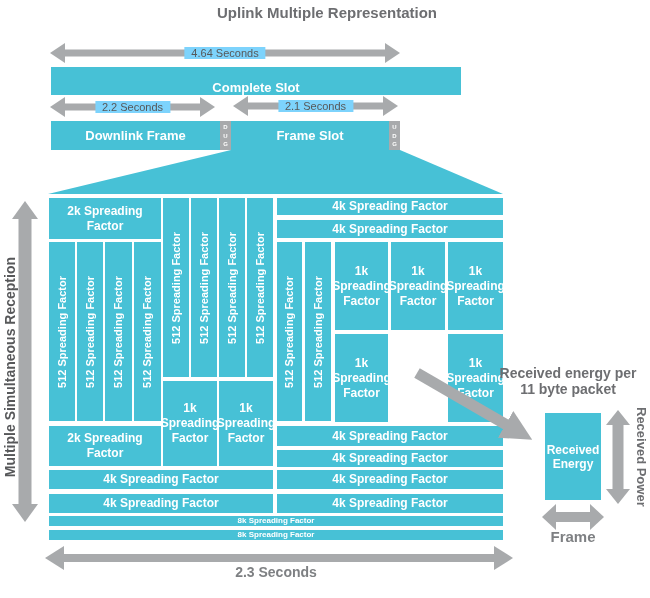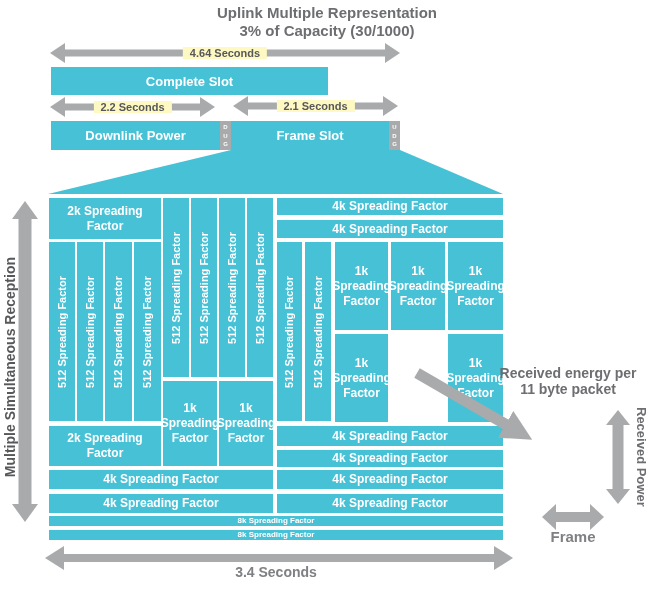--- a/index.html
+++ b/index.html
@@ -25,22 +25,22 @@
   .cell.v span{writing-mode:vertical-rl;transform:rotate(180deg);font-size:11px;white-space:nowrap;}
   .cell.small{font-size:8px;line-height:10px;}
 
   
   .harrow{position:absolute;}
   .harrow .shaft{position:absolute;top:50%;transform:translateY(-50%);left:12px;right:12px;height:7px;background:var(--gray);}
   .harrow .hl{position:absolute;left:0;top:50%;transform:translateY(-50%);width:0;height:0;
     border-top:10px solid transparent;border-bottom:10px solid transparent;border-right:15px solid var(--gray);}
   .harrow .hr{position:absolute;right:0;top:50%;transform:translateY(-50%);width:0;height:0;
     border-top:10px solid transparent;border-bottom:10px solid transparent;border-left:15px solid var(--gray);}
-  .harrow .lbl{position:absolute;top:50%;left:50%;transform:translate(-50%,-50%);background:#fef9c3;
-    padding:0 7px;font-size:11px;font-weight:bold;color:var(--txt-dark);white-space:nowrap;}
+  .harrow .lbl{position:absolute;top:50%;left:50%;transform:translate(-50%,-50%);background:#7dd3fc;
+    padding:0 7px;font-size:11px;font-weight:normal;color:var(--txt-dark);white-space:nowrap;}
 
   
   .harrow.big .shaft{height:8px;left:16px;right:16px;}
   .harrow.big .hl{border-top:12px solid transparent;border-bottom:12px solid transparent;border-right:19px solid var(--gray);}
   .harrow.big .hr{border-top:12px solid transparent;border-bottom:12px solid transparent;border-left:19px solid var(--gray);}
 
   
   .varrow{position:absolute;}
   .varrow .shaft{position:absolute;left:50%;transform:translateX(-50%);top:14px;bottom:14px;width:13px;background:var(--gray);}
   .varrow .ht{position:absolute;top:0;left:50%;transform:translateX(-50%);width:0;height:0;
@@ -58,49 +58,48 @@
   .vtext-up{writing-mode:vertical-rl;transform:rotate(180deg);white-space:nowrap;}
   .vtext-down{writing-mode:vertical-rl;white-space:nowrap;}
 </style>
 </head>
 <body>
 
 <div id="canvas">
 
   <div class="abs title" style="left:27px;top:4px;width:600px;">
     <div>Uplink Multiple Representation</div>
-    <div>3% of Capacity (30/1000)</div>
   </div>
 
   <div class="harrow" style="left:50px;top:42px;width:350px;height:22px;">
     <div class="shaft"></div>
     <div class="hl"></div>
     <div class="hr"></div>
     <span class="lbl">4.64 Seconds</span>
   </div>
 
-  <div class="abs bar" style="left:51px;top:67px;width:277px;height:28px;font-size:13px;">
+  <div class="abs bar" style="left:51px;top:67px;width:410px;height:28px;font-size:13px;align-items:flex-end;">
     <span>Complete Slot</span>
   </div>
 
   <div class="harrow" style="left:50px;top:96px;width:165px;height:22px;">
     <div class="shaft"></div>
     <div class="hl"></div>
     <div class="hr"></div>
     <span class="lbl">2.2 Seconds</span>
   </div>
   <div class="harrow" style="left:233px;top:95px;width:165px;height:22px;">
     <div class="shaft"></div>
     <div class="hl"></div>
     <div class="hr"></div>
     <span class="lbl">2.1 Seconds</span>
   </div>
 
   <div class="abs bar" style="left:51px;top:121px;width:169px;height:29px;font-size:13px;">
-    <span>Downlink Power</span>
+    <span>Downlink Frame</span>
   </div>
   <div class="strip" style="left:220px;top:121px;width:11px;height:29px;">
     <span>D</span>
     <span>U</span>
     <span>G</span>
   </div>
   <div class="abs bar" style="left:231px;top:121px;width:158px;height:29px;font-size:13px;">
     <span>Frame Slot</span>
   </div>
   <div class="strip" style="left:389px;top:121px;width:11px;height:29px;">
@@ -232,27 +231,30 @@
     </defs>
     <line x1="12" y1="18" x2="112" y2="76" stroke="#A8AAAC" stroke-width="11" marker-end="url(#ah)"></line>
   </svg>
 
   <div class="harrow big" style="left:45px;top:546px;width:468px;height:24px;">
     <div class="shaft"></div>
     <div class="hl"></div>
     <div class="hr"></div>
   </div>
   <div class="abs" style="left:76px;top:566px;width:400px;text-align:center;font-weight:bold;color:var(--txt-frame);font-size:14px;line-height:13px;">
-    <div>3.4 Seconds</div>
+    <div>2.3 Seconds</div>
   </div>
 
   <div class="abs" style="left:498px;top:365px;width:140px;text-align:center;font-weight:bold;color:var(--txt-mid);font-size:14px;line-height:16px;">
     <span>Received energy per 11 byte packet</span>
   </div>
 
+  <div class="abs bar" style="left:545px;top:413px;width:56px;height:87px;font-size:12px;line-height:14px;">
+    <span>Received Energy</span>
+  </div>
 
   <div class="varrow slim" style="left:605px;top:410px;width:26px;height:94px;">
     <div class="shaft"></div>
     <div class="ht"></div>
     <div class="hb"></div>
   </div>
   <div class="abs ctr" style="left:633px;top:406px;width:17px;height:102px;">
     <span class="vtext-down" style="font-size:13px;font-weight:bold;color:var(--txt-mid);">Received Power</span>
   </div>
 

